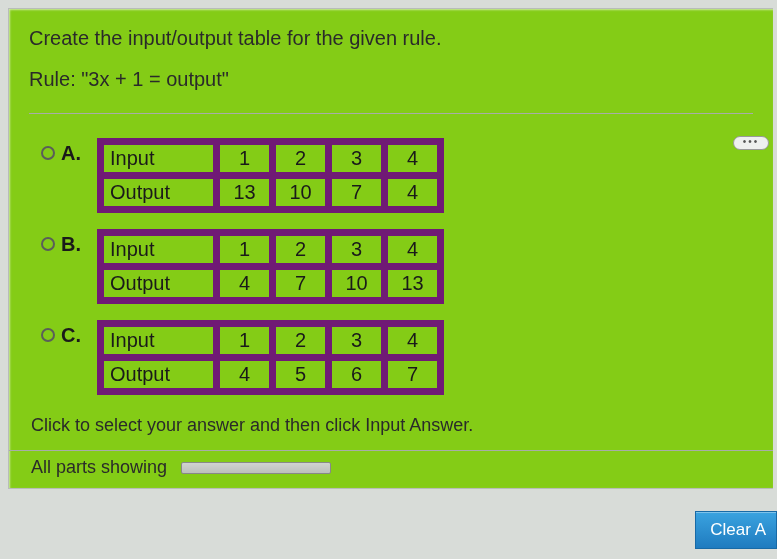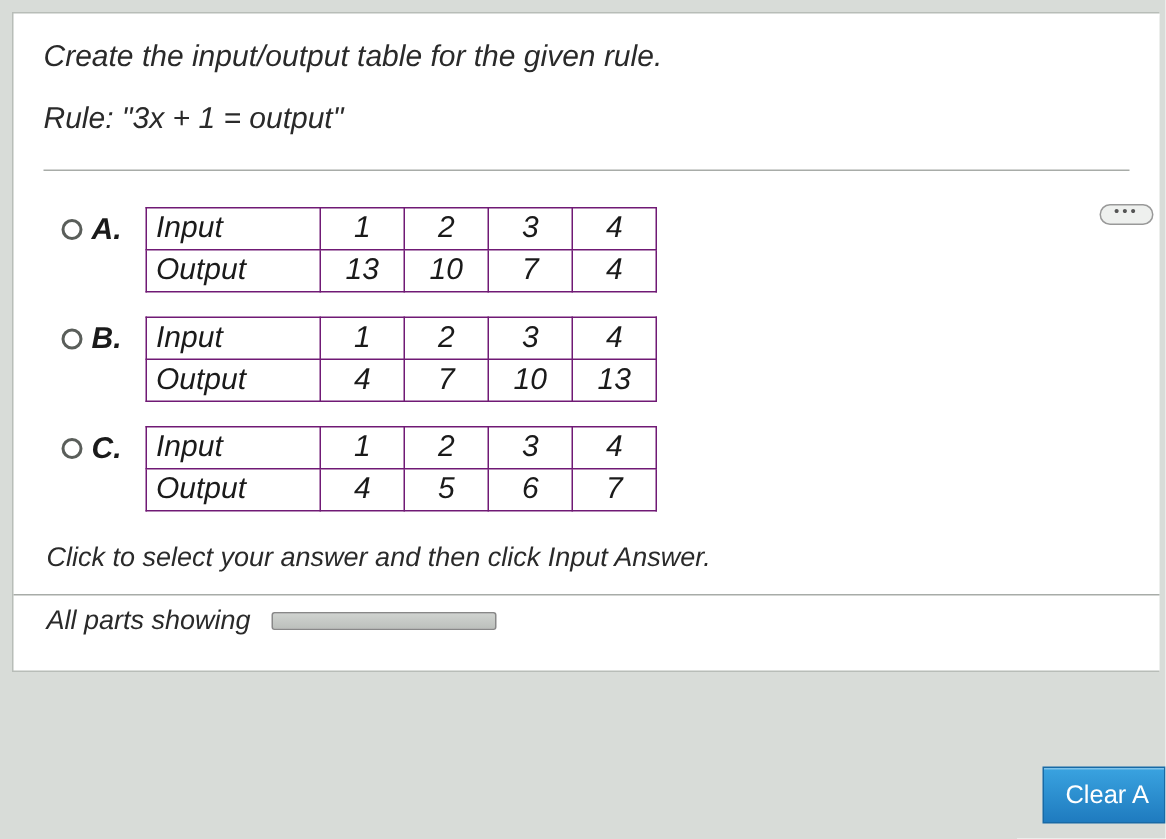--- a/index.html
+++ b/index.html
@@ -5,27 +5,26 @@
     * { box-sizing: border-box; margin: 0; padding: 0; }
     body {
       font-family: Arial, Helvetica, sans-serif;
       background: #d8dcd8;
       width: 777px;
       height: 559px;
       overflow: hidden;
       position: relative;
     }
     .content-panel {
-      background: #ffffff;
+      background: #84cc16;
       margin: 8px 4px 8px 8px;
-      padding: 18px 20px 13px 20px;
+      padding: 18px 20px 0 20px;
       border: 1px solid #b8bdb8;
       border-right: none;
       box-shadow: inset 1px 1px 2px rgba(255,255,255,0.6);
-      font-style: italic;
     }
     .question-text {
       font-size: 20px;
       color: #2a2a2a;
       margin-bottom: 18px;
     }
     .rule-text {
       font-size: 20px;
       color: #2a2a2a;
       margin-bottom: 22px;
@@ -77,21 +76,21 @@
       margin-right: 8px;
       width: 28px;
       cursor: pointer;
     }
     table.io-table {
       border-collapse: collapse;
       font-size: 20px;
       color: #1a1a1a;
     }
     table.io-table td {
-      border: 1px solid #701a75;
+      border: 7px solid #701a75;
       padding: 2px 0;
       text-align: center;
       height: 28px;
     }
     table.io-table td.row-label {
       text-align: left;
       padding-left: 6px;
       width: 116px;
     }
     table.io-table td.num-cell {

